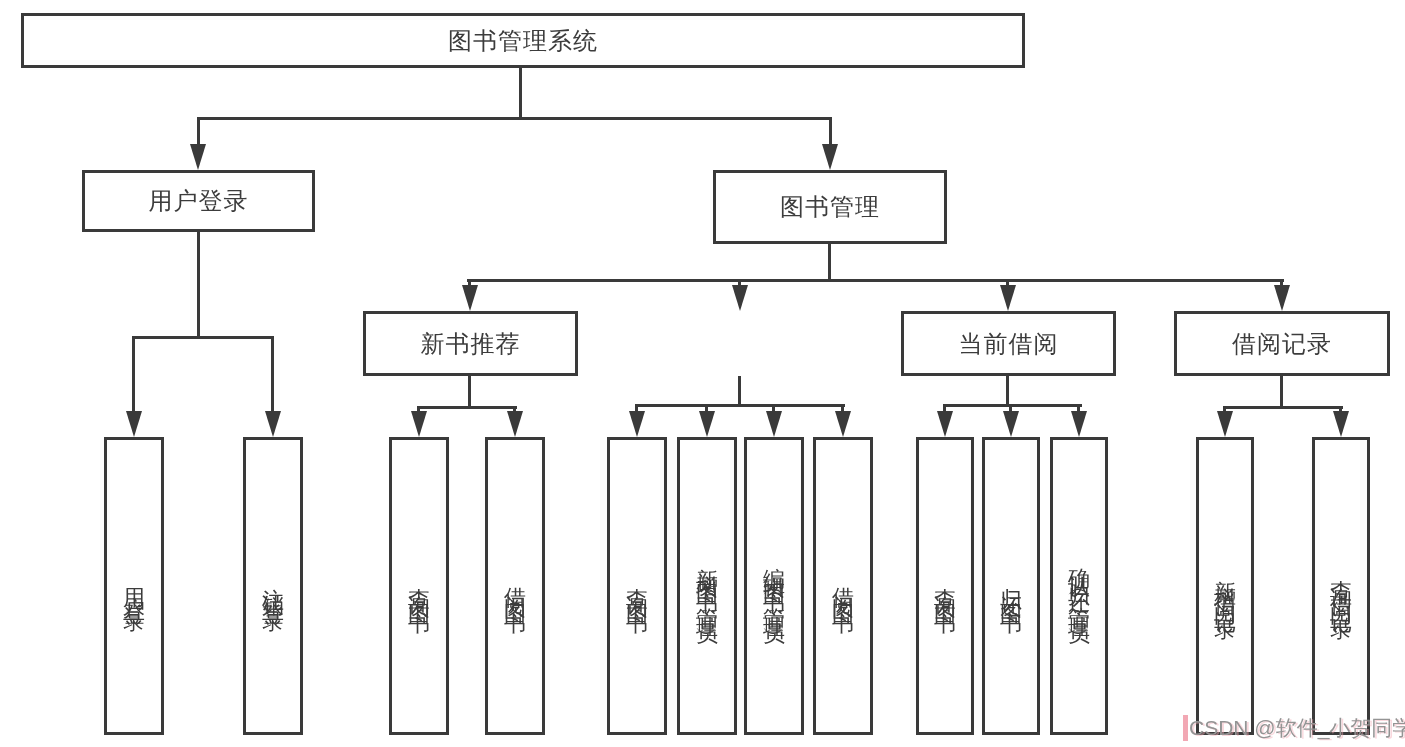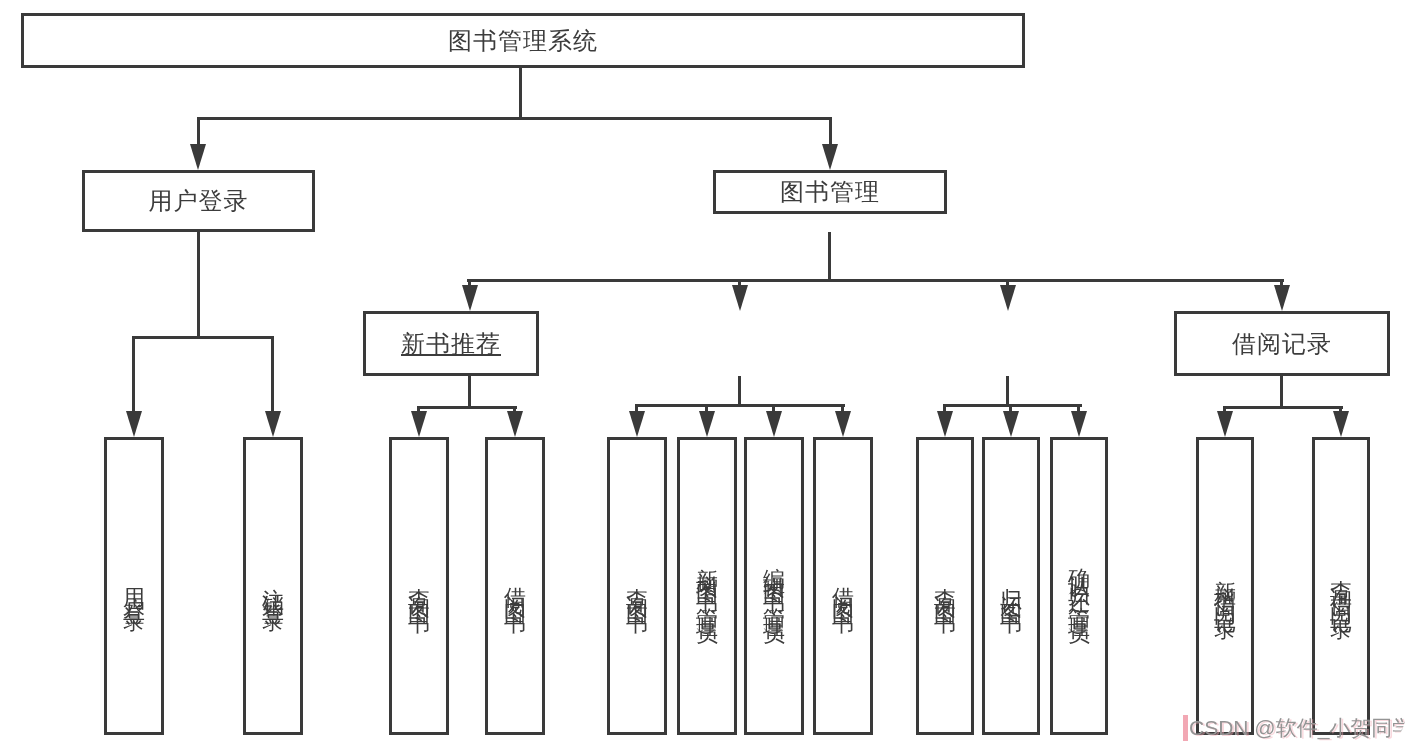--- a/index.html
+++ b/index.html
@@ -11,21 +11,20 @@
   }
   * { margin: 0; padding: 0; box-sizing: border-box; }
   html, body { background: var(--background); }
   #stage {
     position: relative;
     width: 1405px;
     height: 747px;
     background: var(--background);
     overflow: hidden;
     font-family: "Liberation Sans", "DejaVu Sans", sans-serif;
-    border-radius: 30px;
   }
   .box {
     position: absolute;
     border: 3px solid var(--line);
     background: var(--background);
     display: flex;
     align-items: center;
     justify-content: center;
     color: var(--text);
     font-size: 24px;
@@ -92,21 +91,21 @@
   <div class="vline" style="left:519px; top:68px; height:52px;"></div>
   <div class="hline" style="left:197px; top:117px; width:635px;"></div>
   <div class="vline" style="left:197px; top:117px; height:33px;"></div>
   <div class="arrowhead" style="left:190px; top:144px;"></div>
   <div class="vline" style="left:829px; top:117px; height:33px;"></div>
   <div class="arrowhead" style="left:822px; top:144px;"></div>
 
   <div class="box" style="left:82px; top:170px; width:233px; height:62px;">
     <span>用户登录</span>
   </div>
-  <div class="box" style="left:713px; top:170px; width:234px; height:44px;">
+  <div class="box" style="left:713px; top:170px; width:234px; height:74px;">
     <span>图书管理</span>
   </div>
 
   <div class="vline" style="left:197px; top:232px; height:107px;"></div>
   <div class="hline" style="left:132px; top:336px; width:142px;"></div>
   <div class="vline" style="left:132px; top:336px; height:81px;"></div>
   <div class="arrowhead" style="left:126px; top:411px;"></div>
   <div class="vline" style="left:271px; top:336px; height:81px;"></div>
   <div class="arrowhead" style="left:265px; top:411px;"></div>
 
@@ -114,22 +113,25 @@
   <div class="hline" style="left:467px; top:279px; width:817px;"></div>
   <div class="vline" style="left:468px; top:279px; height:14px;"></div>
   <div class="arrowhead" style="left:462px; top:285px;"></div>
   <div class="vline" style="left:738px; top:279px; height:14px;"></div>
   <div class="arrowhead" style="left:732px; top:285px;"></div>
   <div class="vline" style="left:1006px; top:279px; height:14px;"></div>
   <div class="arrowhead" style="left:1000px; top:285px;"></div>
   <div class="vline" style="left:1280px; top:279px; height:14px;"></div>
   <div class="arrowhead" style="left:1274px; top:285px;"></div>
 
-  <div class="box" style="left:363px; top:311px; width:176px; height:65px;text-decoration:underline;">
+  <div class="box" style="left:363px; top:311px; width:215px; height:65px;">
     <span>新书推荐</span>
+  </div>
+  <div class="box" style="left:901px; top:311px; width:215px; height:65px;">
+    <span>当前借阅</span>
   </div>
   <div class="box" style="left:1174px; top:311px; width:216px; height:65px;">
     <span>借阅记录</span>
   </div>
 
   <div class="vline" style="left:468px; top:376px; height:33px;"></div>
   <div class="hline" style="left:417px; top:406px; width:100px;"></div>
   <div class="vline" style="left:417px; top:406px; height:11px;"></div>
   <div class="arrowhead" style="left:411px; top:411px;"></div>
   <div class="vline" style="left:513px; top:406px; height:11px;"></div>

